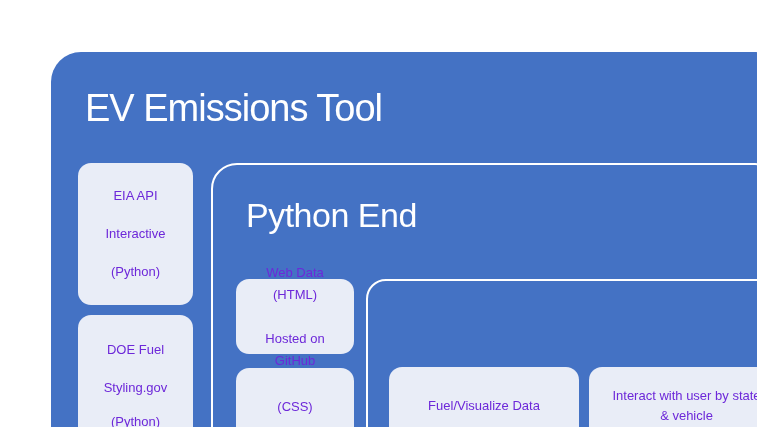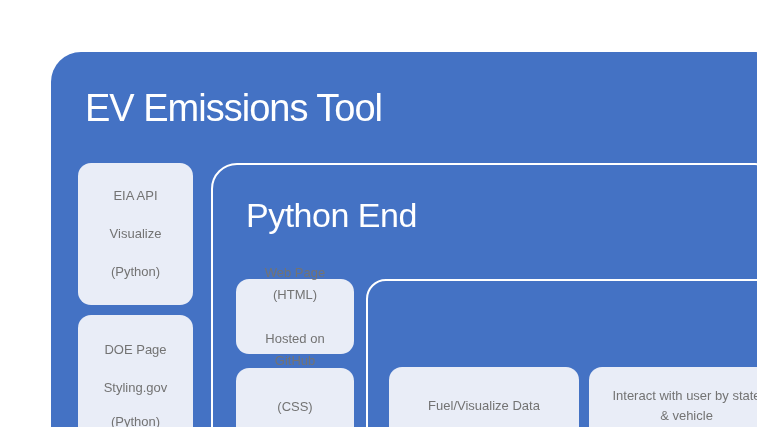--- a/index.html
+++ b/index.html
@@ -33,21 +33,21 @@
   
   .leaf-box {
     position: absolute;
     background: #E9EDF7;
     border-radius: 13px;
     display: flex;
     flex-direction: column;
     justify-content: center;
     align-items: center;
     text-align: center;
-    color: #737373;
+    color: #6d28d9;
     font-size: 13px;
     line-height: 16px;
   }
   .leaf-box .line { display: block; }
   .eia-box { left: 16px; top: 100px; width: 115px; height: 142px; }
   .doe-box { left: 16px; top: 252px; width: 115px; height: 142px; }
   .doe-box .footnote { margin-top: 7px; }
 
   .frontend-frame {
     position: absolute;
@@ -90,36 +90,36 @@
 </head>
 <body>
 
 <div class="canvas">
   <div class="main-frame">
 
     <div class="main-title">EV Emissions Tool</div>
 
     <div class="leaf-box eia-box">
       <span class="line">EIA API</span>
-      <span class="line">Visualize</span>
+      <span class="line">Interactive</span>
       <span class="line">(Python)</span>
     </div>
 
     <div class="leaf-box doe-box">
-      <span class="line">DOE Page</span>
+      <span class="line">DOE Fuel</span>
       <span class="line">Styling.gov</span>
       <span class="line footnote">(Python)</span>
     </div>
 
     <div class="frontend-frame">
 
       <div class="frontend-title">Python End</div>
 
       <div class="leaf-box html-box">
-        <span class="line">Web Page (HTML)</span>
+        <span class="line">Web Data (HTML)</span>
         <span class="line">Hosted on GitHub</span>
       </div>
 
       <div class="leaf-box css-box">
         <span class="line">(CSS)</span>
       </div>
 
       <div class="interactive-frame">
 
 

